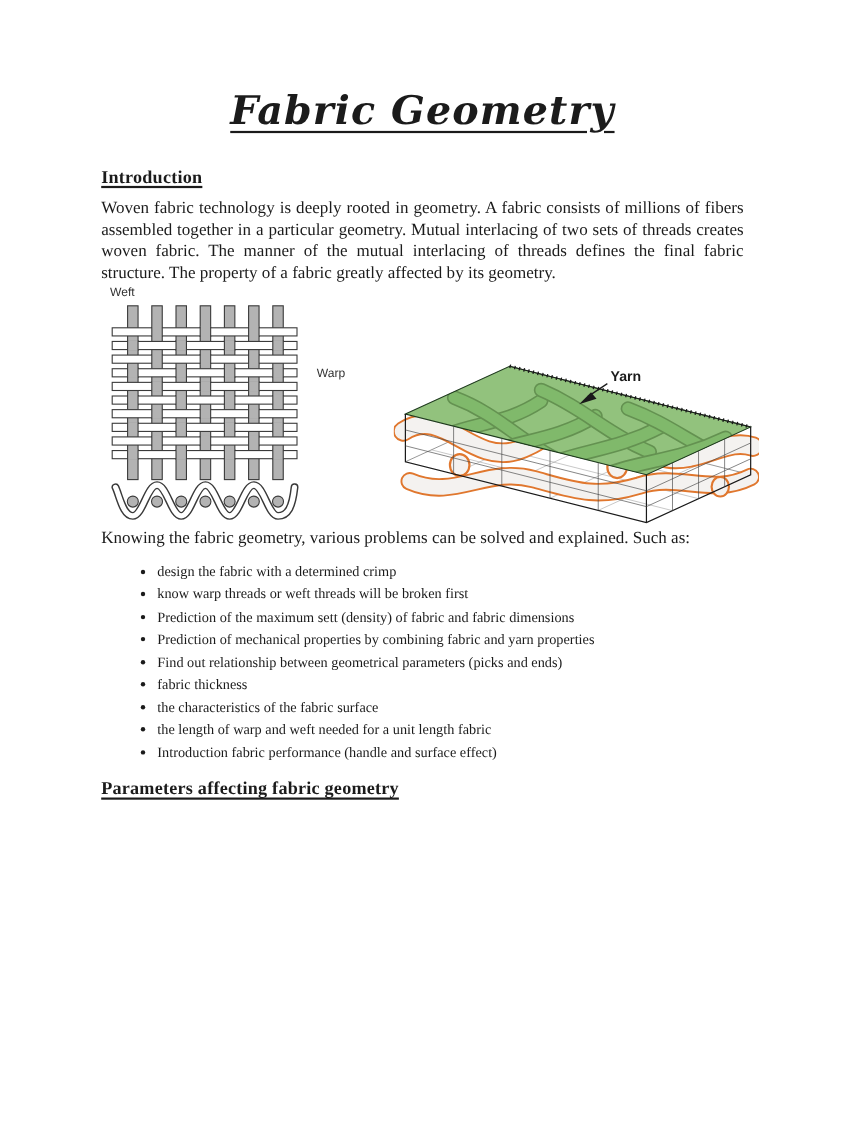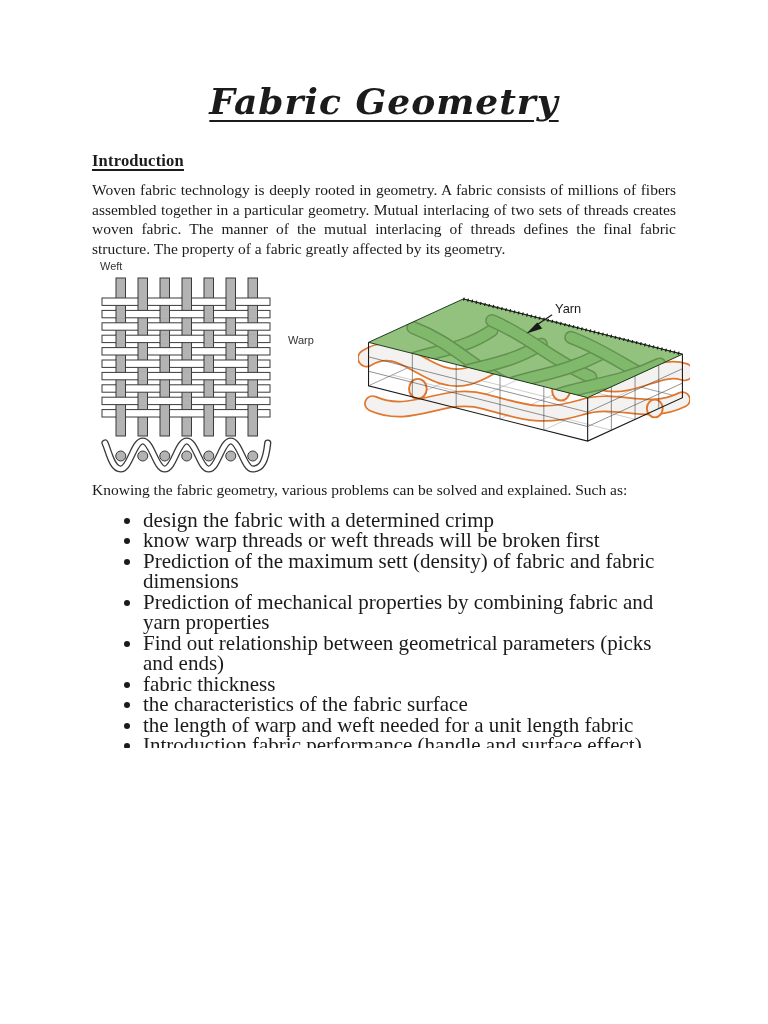--- a/index.html
+++ b/index.html
@@ -43,30 +43,30 @@
   p.just{text-align:justify;}
   .figure-row{position:relative;height:212px;margin-top:2px;}
   .weave-wrap{position:absolute;left:8px;top:0;width:172px;}
   .small-label{
     font-family:"Liberation Sans",sans-serif;
     font-size:11px;line-height:13px;color:#333;
   }
   .weft-label{text-align:left;width:172px;margin-bottom:2px;}
   .warp-label{position:absolute;left:196px;top:74px;}
   .weave-svg{display:block;}
-  .render-wrap{position:absolute;left:266px;top:33px;}
+  .render-wrap{position:absolute;left:266px;top:67px;font-weight:bold;}
   .caption{
     margin-top:6px;
     text-align:center;
     font-size:15.5px;line-height:20px;
   }
   ul.bullets{
     margin:10px 0 0 0;
     padding:0 0 0 51px;
-    font-size:21px;
+    font-size:13px;
   }
   ul.bullets li{line-height:20.5px;}
   .footer{
     position:absolute;
     right:92px;top:938px;
     font-family:"DejaVu Serif",serif;
     font-style:italic;font-weight:bold;
     font-size:16px;letter-spacing:1.5px;
     color:#1b1b1b;
   }

